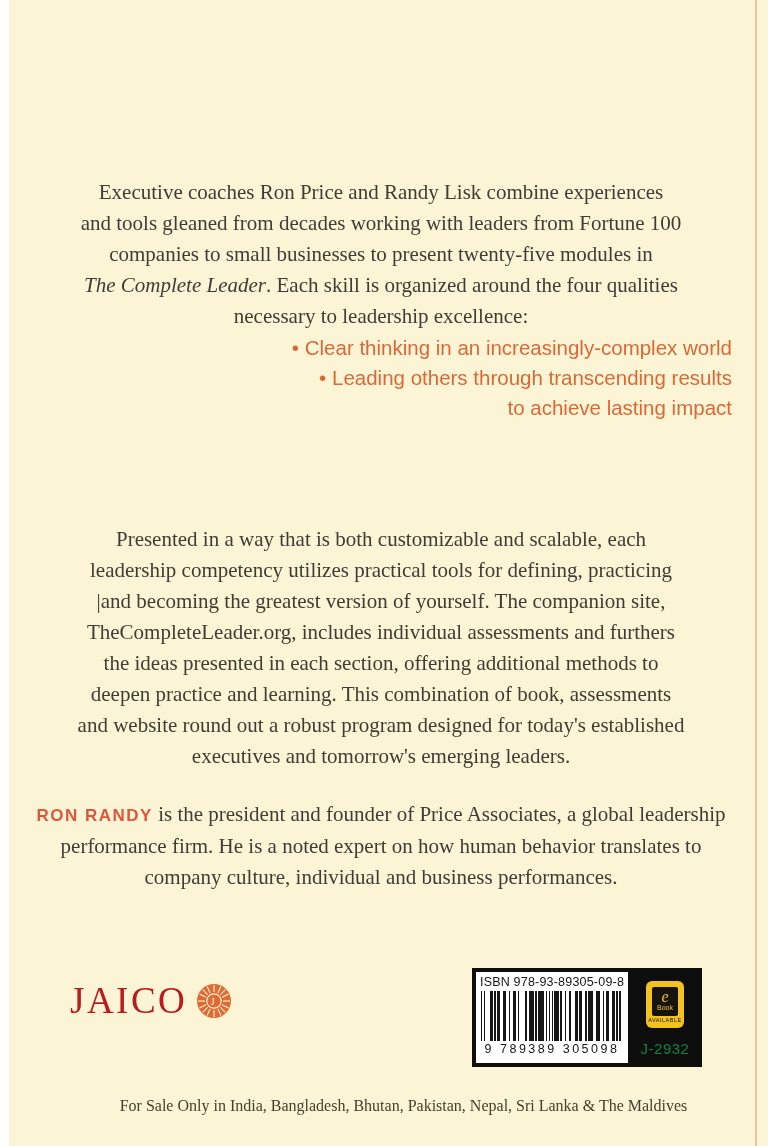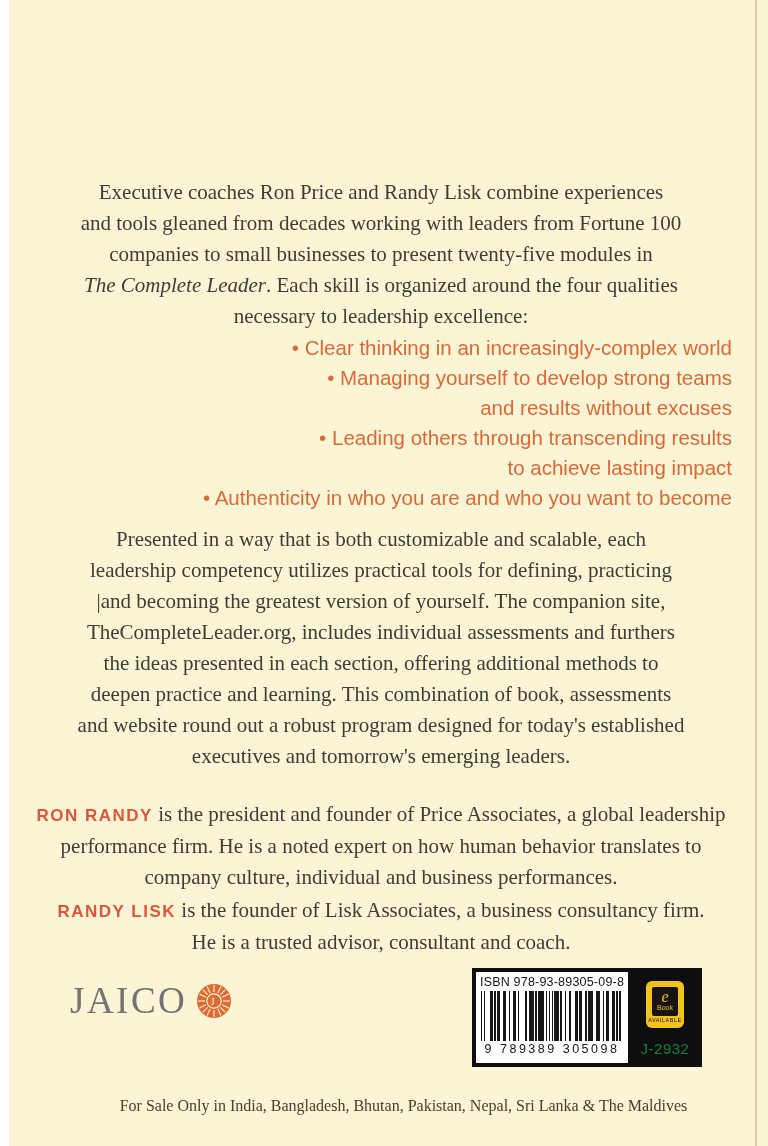--- a/index.html
+++ b/index.html
@@ -48,21 +48,21 @@
   .author-name {
     font-family:"Liberation Sans", sans-serif;
     font-weight:700; font-size:17px; letter-spacing:1.5px;
     color:#E0563C;
   }
   
   .publisher { position:absolute; left:70px; top:982px; }
   .logo-line {
     display:flex; align-items:center; gap:9px;
     font-family:"Liberation Serif", serif;
-    font-size:37px; letter-spacing:2.5px; color:#737373; line-height:38px;
+    font-size:37px; letter-spacing:2.5px; color:#b91c1c; line-height:38px;
   }
   .logo-icon { width:36px; height:36px; flex:0 0 auto; }
   .pub-sub {
     margin-top:8px; display:flex; align-items:baseline;
     font-family:"Liberation Sans", sans-serif; font-size:15px; color:#4F4D48;
   }
   .pub-category { margin-left:34px; }
   
   .barcode-block {
     position:absolute; left:472px; top:968px;
@@ -129,42 +129,37 @@
 
 
   <p class="serif-block intro"><span>Executive coaches Ron Price and Randy Lisk combine experiences
 and tools gleaned from decades working with leaders from Fortune 100
 companies to small businesses to present twenty-five modules in
 </span><em class="book-title-em">The Complete Leader</em><span>. Each skill is organized around the four qualities
 necessary to leadership excellence:</span></p>
 
   <div class="bullets">
     <p class="bullet">• Clear thinking in an increasingly-complex world</p>
-    <p class="bullet">• Managing yourself to develop strong teams
-and results without excuses</p>
     <p class="bullet">• Leading others through transcending results
 to achieve lasting impact</p>
-    <p class="bullet">• Authenticity in who you are and who you want to become</p>
   </div>
 
   <p class="serif-block desc">Presented in a way that is both customizable and scalable, each
 leadership competency utilizes practical tools for defining, practicing
 |and becoming the greatest version of yourself. The companion site,
 TheCompleteLeader.org, includes individual assessments and furthers
 the ideas presented in each section, offering additional methods to
 deepen practice and learning. This combination of book, assessments
 and website round out a robust program designed for today's established
 executives and tomorrow's emerging leaders.</p>
 
   <p class="serif-block bio-ron"><span class="author-name">RON RANDY</span><span> is the president and founder of Price Associates, a global leadership
 performance firm. He is a noted expert on how human behavior translates to
 company culture, individual and business performances.</span></p>
 
-  <p class="serif-block bio-randy"><span class="author-name">RANDY LISK</span><span> is the founder of Lisk Associates, a business consultancy firm.
-He is a trusted advisor, consultant and coach.</span></p>
 
   <div class="publisher">
     <div class="logo-line">
       <span>JAICO</span>
       <span class="logo-icon">
         <svg viewBox="0 0 36 36" width="36" height="36" aria-hidden="true">
           <circle cx="18" cy="18" r="17" fill="#DF6B34"></circle>
           <g stroke="#FBF5D6" stroke-width="1.1">
             <g id="spokes"></g>
             <line x1="18" y1="2" x2="18" y2="9"></line>

